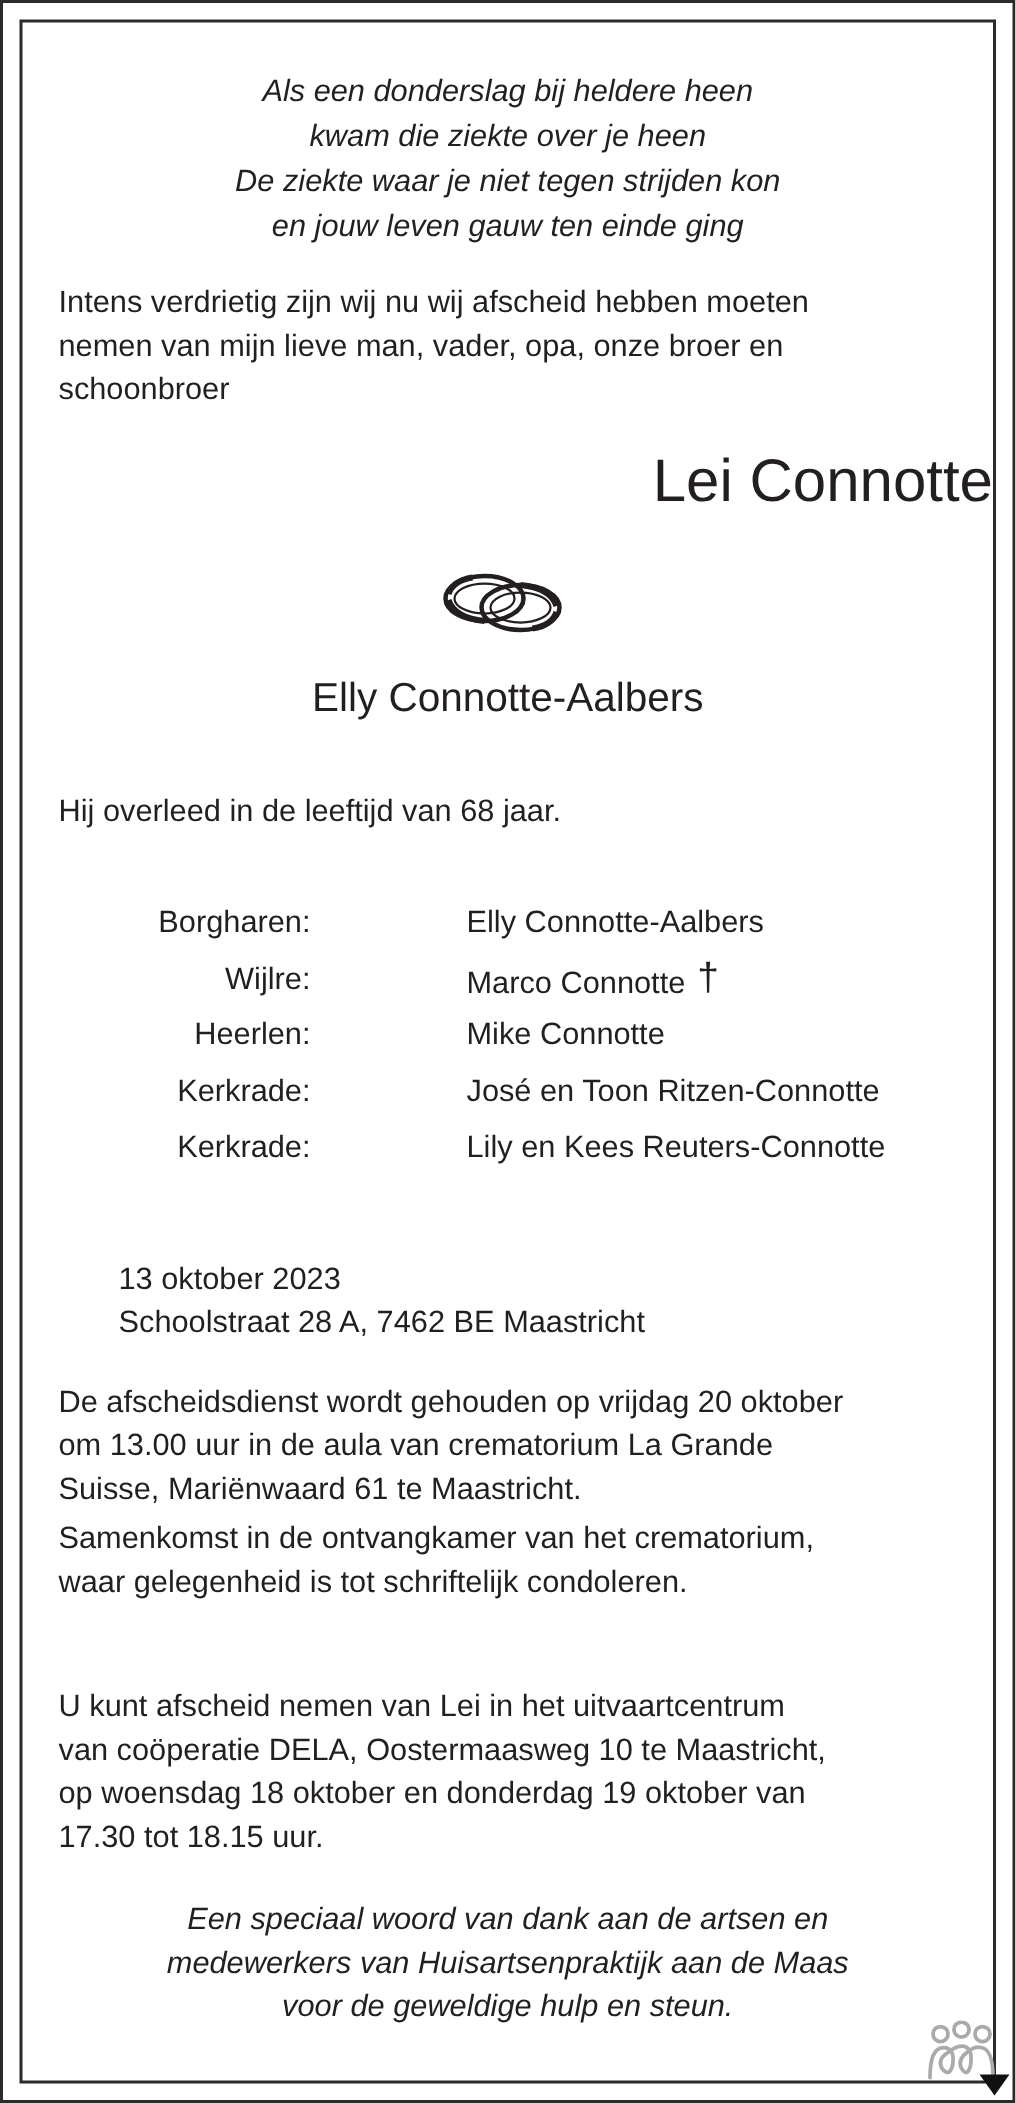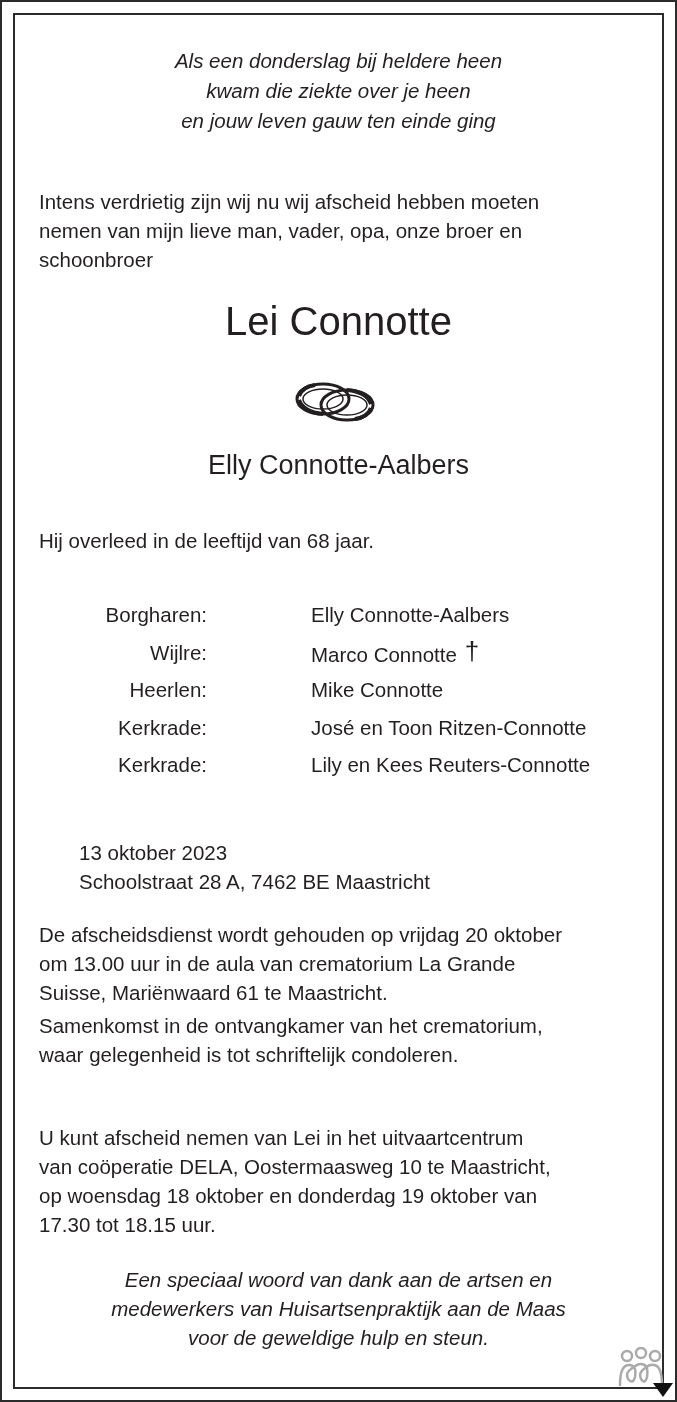--- a/index.html
+++ b/index.html
@@ -7,21 +7,21 @@
          font-family: "Liberation Sans", "DejaVu Sans", sans-serif; color: #231f20; }
   .outer-frame { position: absolute; left: 0; top: 0; width: 673px; height: 1398px;
                  border: 2px solid #2b2b2b; }
   .inner-frame { position: absolute; left: 13px; top: 13px; width: 647px; height: 1372px;
                  border: 2px solid #2b2b2b; }
   .abs { position: absolute; }
   .poem { left: 15px; width: 647px; top: 46px; text-align: center; font-style: italic;
           font-size: 20.5px; line-height: 30px; }
   .para { left: 39px; width: 600px; font-size: 20.5px; line-height: 29px; }
   .intro { top: 187px; }
-  .name { left: 15px; width: 647px; top: 296px; text-align: center; font-size: 40px; line-height: 50px; }
+  .name { left: 15px; width: 647px; top: 296px; text-align: right; font-size: 40px; line-height: 50px; }
   .rings { left: 293px; top: 378px; width: 84px; height: 48px; }
   .partner { left: 15px; width: 647px; top: 448px; text-align: center; font-size: 27px; line-height: 34px; }
   .age { top: 526px; }
   .family { left: 0; top: 600px; width: 620px; }
   .fam-row { position: relative; height: 37.5px; font-size: 20.5px; line-height: 30px; }
   .fam-place { position: absolute; right: 413px; top: 0; text-align: right; white-space: nowrap; }
   .fam-person { position: absolute; left: 311px; top: 0; white-space: nowrap; }
   .dagger { font-size: 26px; margin-left: 8px; position: relative; top: -2px; }
   .dates { top: 838px; margin-left: 40px; }
   .service { top: 920px; }
@@ -35,20 +35,21 @@
 </style>
 </head>
 <body>
 
 <div class="outer-frame"></div>
 <div class="inner-frame"></div>
 
 <div class="abs poem">
   <span class="line">Als een donderslag bij heldere heen</span>
   <span class="line">kwam die ziekte over je heen</span>
+  <span class="line">De ziekte waar je niet tegen strijden kon</span>
   <span class="line">en jouw leven gauw ten einde ging</span>
 </div>
 
 <div class="abs para intro">
   <span class="line">Intens verdrietig zijn wij nu wij afscheid hebben moeten</span>
   <span class="line">nemen van mijn lieve man, vader, opa, onze broer en</span>
   <span class="line">schoonbroer</span>
 </div>
 
 <div class="abs name">Lei Connotte</div>

